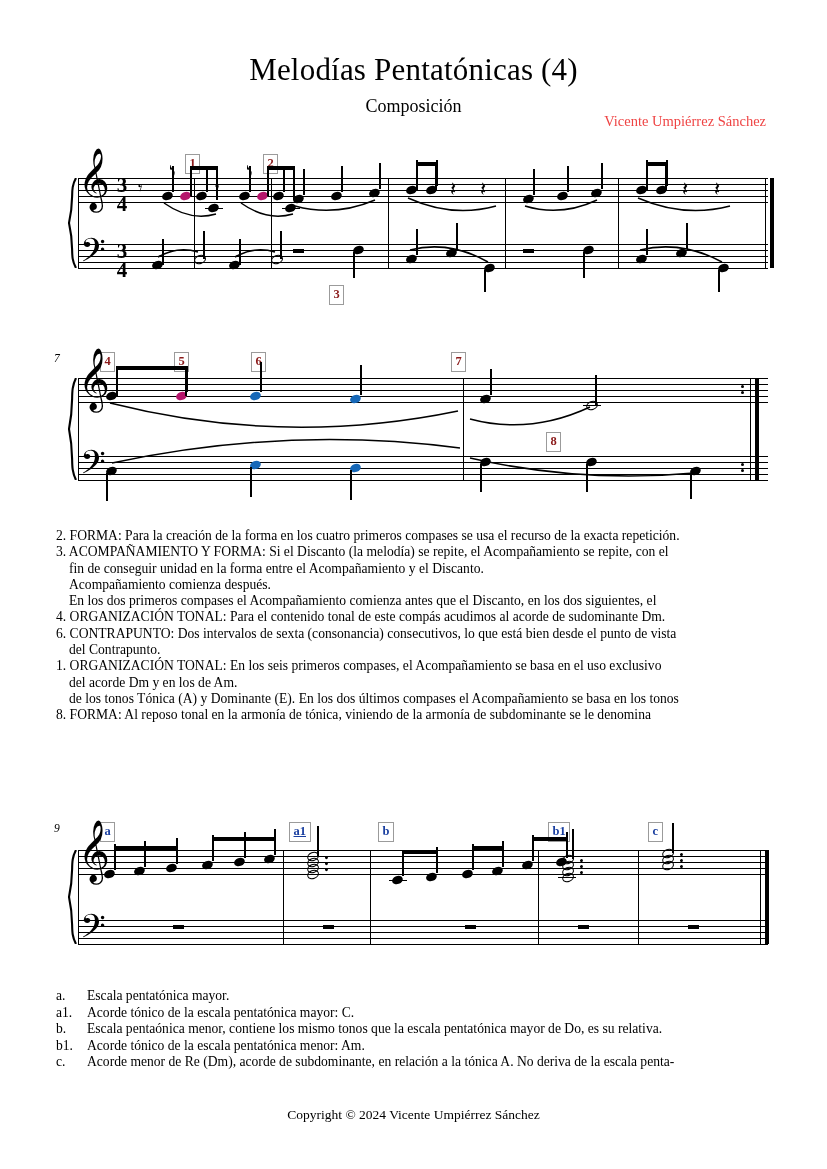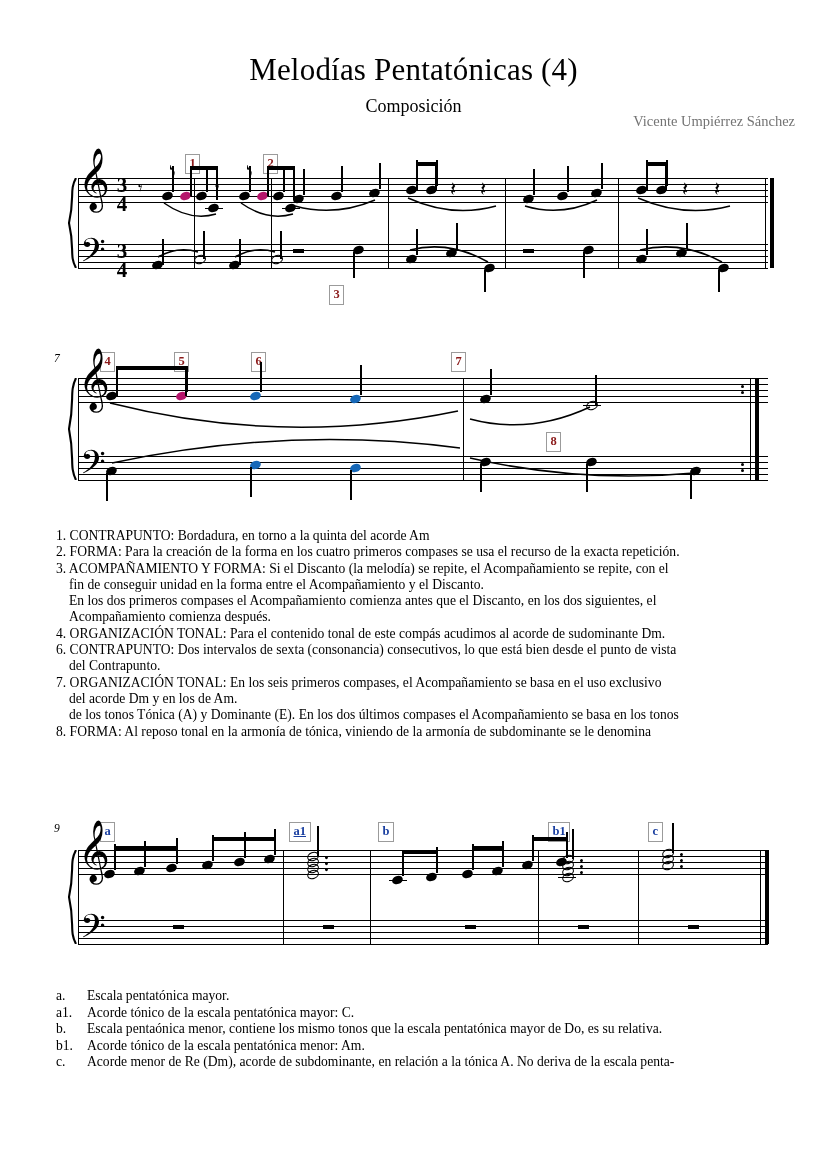--- a/index.html
+++ b/index.html
@@ -11,22 +11,22 @@
   
   .title{
     position:absolute;left:0;right:0;top:52px;text-align:center;
     font-size:31px;letter-spacing:.2px;color:#000;
   }
   .subtitle{
     position:absolute;left:0;right:0;top:96px;text-align:center;
     font-size:18px;color:#000;
   }
   .composer{
-    position:absolute;right:32px;top:113px;text-align:left;
-    font-size:14.5px;color:#737373;
+    position:absolute;right:61px;top:113px;text-align:left;
+    font-size:14.5px;color:#ef4444;
   }
   .copyright{
     position:absolute;left:0;right:0;bottom:46px;text-align:center;
     font-size:13.5px;color:#000;
   }
   
   .system{position:absolute;}
   .staff{position:absolute;left:0;}
   .sline{position:absolute;left:0;height:1px;background:#000;}
   .barline{position:absolute;width:1.4px;background:#000;}
@@ -300,30 +300,29 @@
       <div class="head" style="left:508px;top:89.8px;background:#000000;"></div>
       <div class="stem" style="left:508px;top:96px;height:28px;"></div>
       <div class="head" style="left:612px;top:98.8px;background:#000000;"></div>
       <div class="stem" style="left:612px;top:105px;height:26px;"></div>
       <svg width="232" height="45" style="position:absolute;left:388px;top:84px;overflow:visible;">
         <path d="M4,6 Q116,31.5 228,21" fill="none" stroke="#000" stroke-width="1.5"></path>
       </svg>
     </div>
 
   <div class="notes" id="numbered-notes" style="left:56px;top:528px;width:730px;">
-      <div class="ln">1. CONTRAPUNTO: Bordadura, en torno a la quinta del acorde Am</div>
       <div class="ln">2. FORMA: Para la creación de la forma en los cuatro primeros compases se usa el recurso de la exacta repetición.</div>
       <div class="ln">3. ACOMPAÑAMIENTO Y FORMA: Si el Discanto (la melodía) se repite, el Acompañamiento se repite, con el</div>
       <div class="ln ind">fin de conseguir unidad en la forma entre el Acompañamiento y el Discanto.</div>
+      <div class="ln ind">Acompañamiento comienza después.</div>
       <div class="ln ind">En los dos primeros compases el Acompañamiento comienza antes que el Discanto, en los dos siguientes, el</div>
-      <div class="ln ind">Acompañamiento comienza después.</div>
       <div class="ln">4. ORGANIZACIÓN TONAL: Para el contenido tonal de este compás acudimos al acorde de sudominante Dm.</div>
       <div class="ln">6. CONTRAPUNTO: Dos intervalos de sexta (consonancia) consecutivos, lo que está bien desde el punto de vista</div>
       <div class="ln ind">del Contrapunto.</div>
-      <div class="ln">7. ORGANIZACIÓN TONAL: En los seis primeros compases, el Acompañamiento se basa en el uso exclusivo</div>
+      <div class="ln">1. ORGANIZACIÓN TONAL: En los seis primeros compases, el Acompañamiento se basa en el uso exclusivo</div>
       <div class="ln ind">del acorde Dm y en los de Am.</div>
       <div class="ln ind">de los tonos Tónica (A) y Dominante (E). En los dos últimos compases el Acompañamiento se basa en los tonos</div>
       <div class="ln">8. FORMA: Al reposo tonal en la armonía de tónica, viniendo de la armonía de subdominante se le denomina</div>
     </div>
 
   <div class="system" id="sys3" style="left:78px;top:840px;width:690px;height:100px;">
     <div class="measno" style="left:-24px;top:-18px;">9</div>
     <div class="marker blue" style="left:22px;top:-18px;">a</div>
     <div class="marker blue" style="left:211px;top:-18px;text-decoration:underline;">a1</div>
     <div class="marker blue" style="left:300px;top:-18px;">b</div>
@@ -433,13 +432,14 @@
       <div class="row">
         <div class="lab">b1.</div>
         <div class="txt">Acorde tónico de la escala pentatónica menor: Am.</div>
       </div>
       <div class="row">
         <div class="lab">c.</div>
         <div class="txt">Acorde menor de Re (Dm), acorde de subdominante, en relación a la tónica A. No deriva de la escala penta-</div>
       </div>
     </div>
 
+  <div class="copyright">Copyright © 2024 Vicente Umpiérrez Sánchez</div>
 </div>
 
 </body></html>

